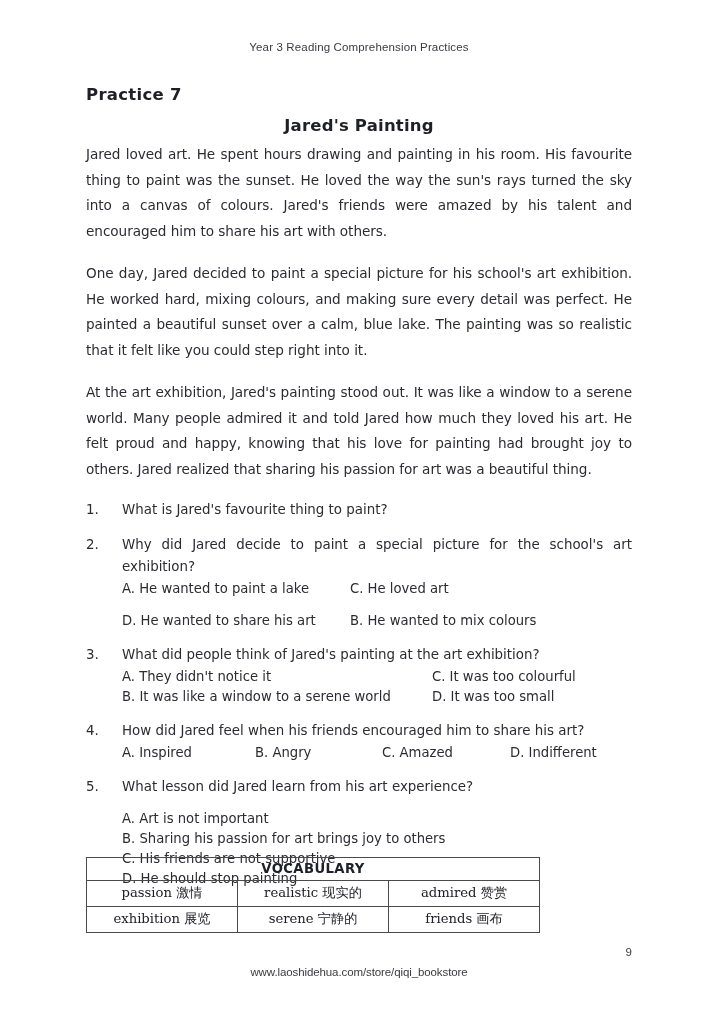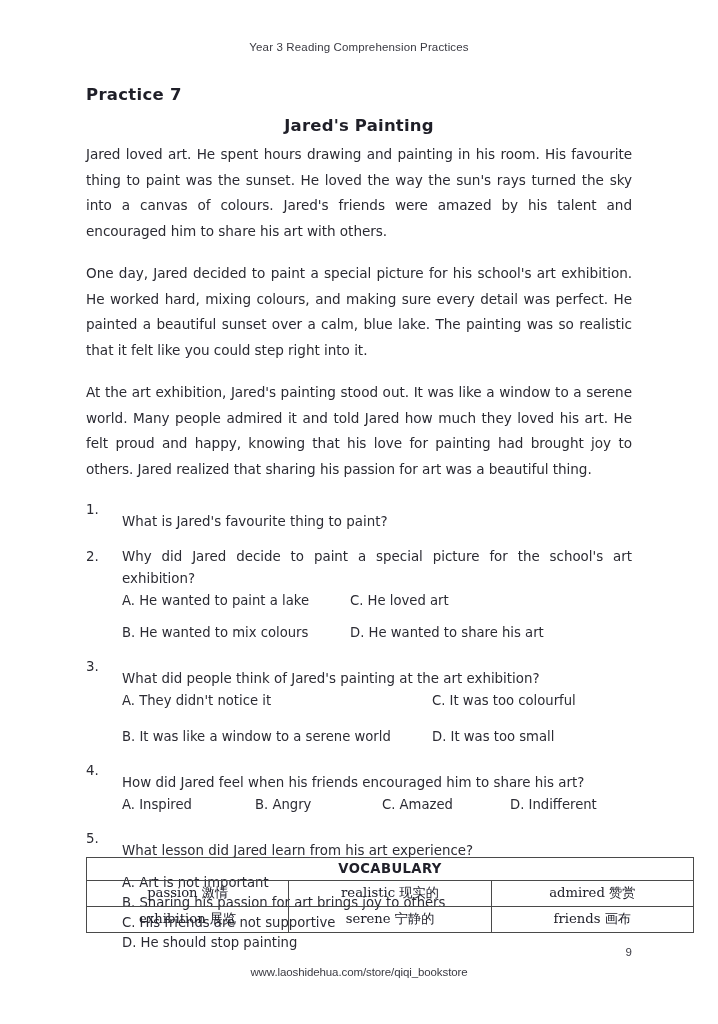--- a/index.html
+++ b/index.html
@@ -92,21 +92,21 @@
     flex: 1 1 auto;
     min-width: 0;
   }
   .q-text {
     font-size: 13.4px;
     line-height: 22px;
     text-align: justify;
     text-justify: inter-word;
     color: #2b2b33;
   }
-  .q-text.nojustify { text-align: left; margin-top: 12px; }
+  .q-text.nojustify { text-align: left; }
 
   .opts {
     margin-top: 1px;
   }
   .opt {
     font-size: 13.2px;
     line-height: 20px;
     color: #2b2b33;
     white-space: nowrap;
   }
@@ -118,33 +118,33 @@
   
   .opts.cols2 {
     display: grid;
     grid-template-columns: 228px auto;
     row-gap: 12px;
   }
   
   .opts.cols2wide {
     display: grid;
     grid-template-columns: 310px auto;
-    row-gap: 16px;
+    row-gap: 0px;
   }
   .opts.col1 {
     display: block;
     margin-top: 11px;
   }
 
   
   .vocab-wrap {
     position: absolute;
     left: 86px;
     top: 857px;
-    width: 608px;
+    width: 454px;
   }
   table.vocab {
     width: 100%;
     border-collapse: collapse;
     table-layout: fixed;
   }
   table.vocab th,
   table.vocab td {
     border: 1px solid #4a4a4a;
     text-align: center;
@@ -212,22 +212,22 @@
         </div>
       </div>
 
       <div class="question">
         <div class="q-num">2.</div>
         <div class="q-body">
           <div class="q-text">Why did Jared decide to paint a special picture for the school's art exhibition?</div>
           <div class="opts cols2">
             <div class="opt">A. He wanted to paint a lake</div>
             <div class="opt">C. He loved art</div>
+            <div class="opt">D. He wanted to share his art</div>
             <div class="opt">B. He wanted to mix colours</div>
-            <div class="opt">D. He wanted to share his art</div>
           </div>
         </div>
       </div>
 
       <div class="question">
         <div class="q-num">3.</div>
         <div class="q-body">
           <div class="q-text nojustify">What did people think of Jared's painting at the art exhibition?</div>
           <div class="opts cols2wide">
             <div class="opt">A. They didn't notice it</div>

